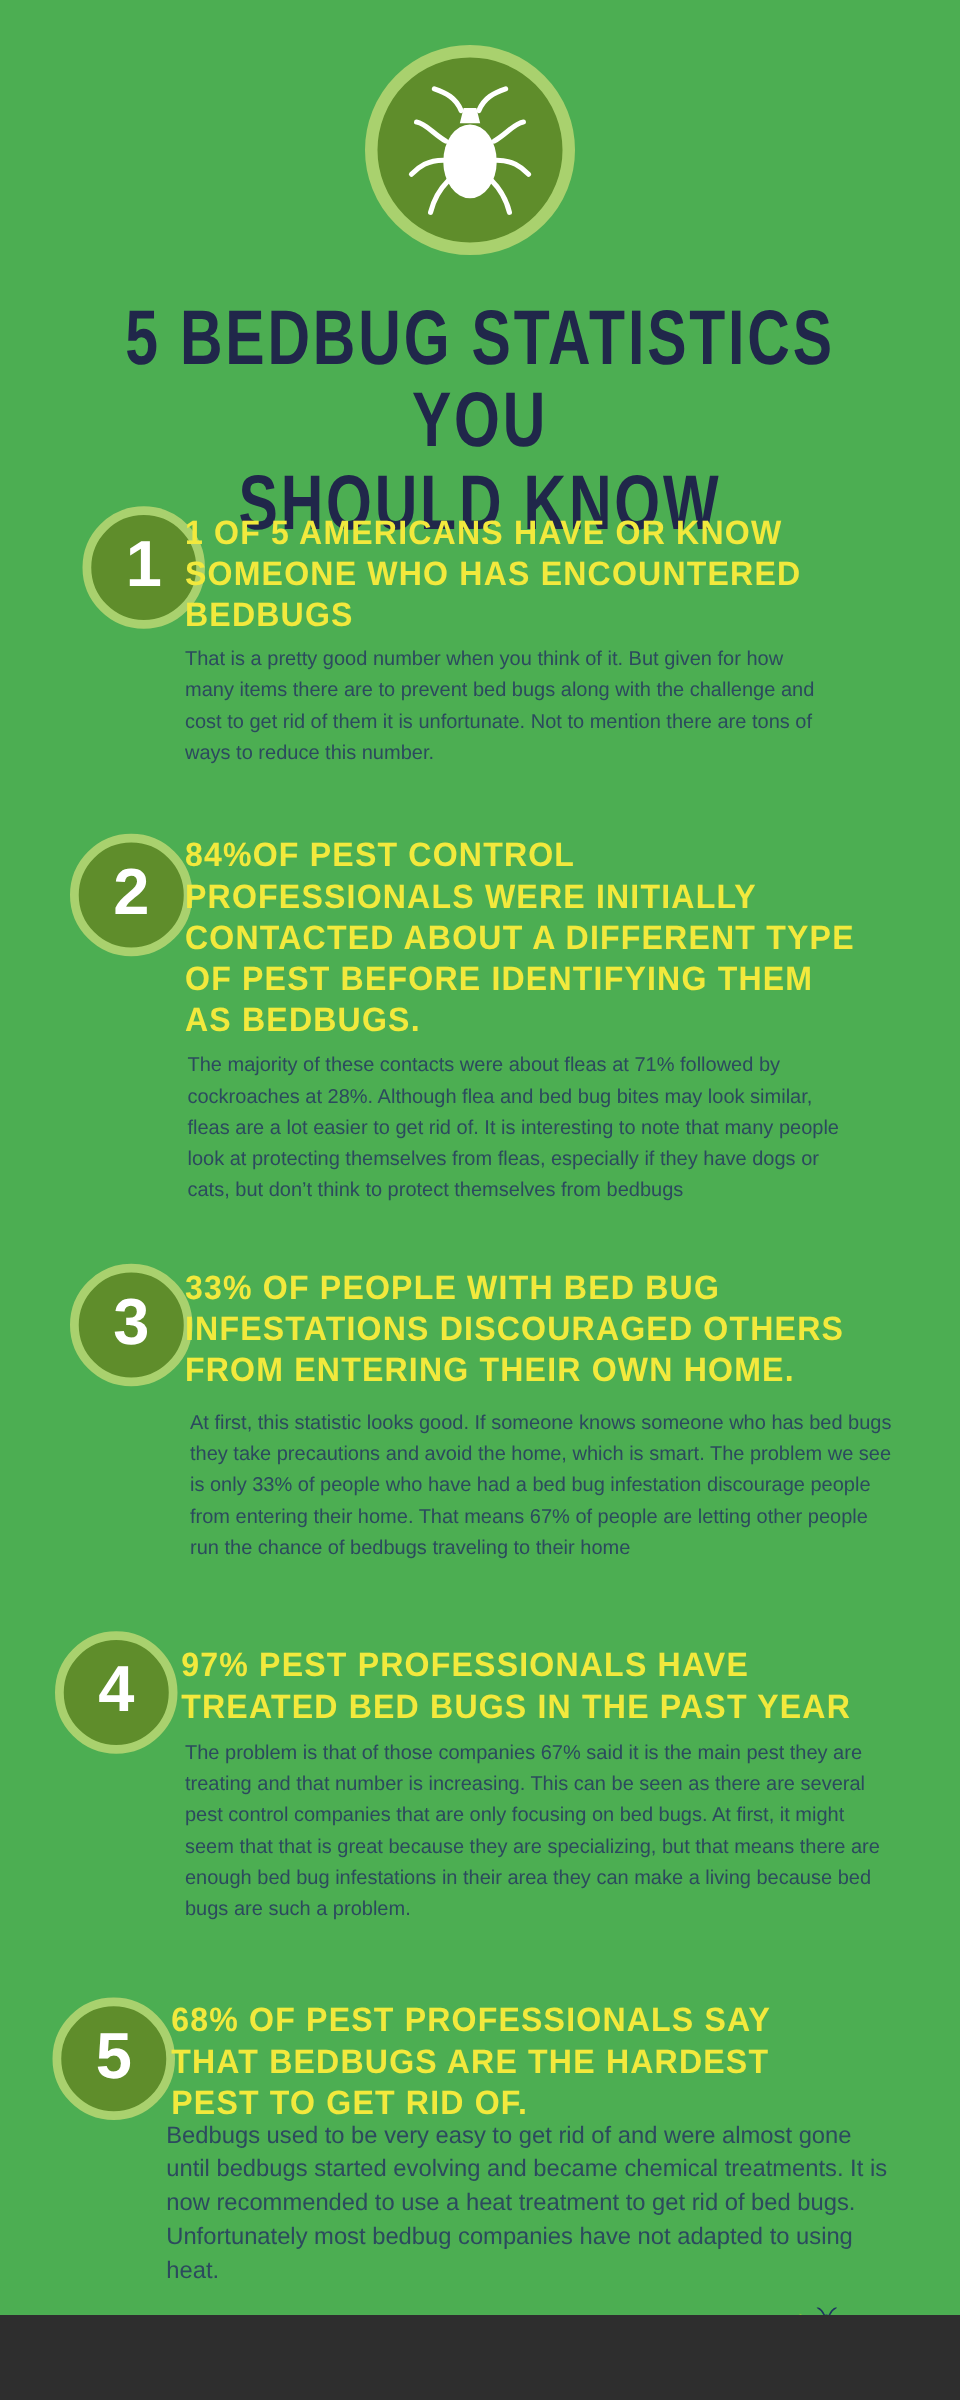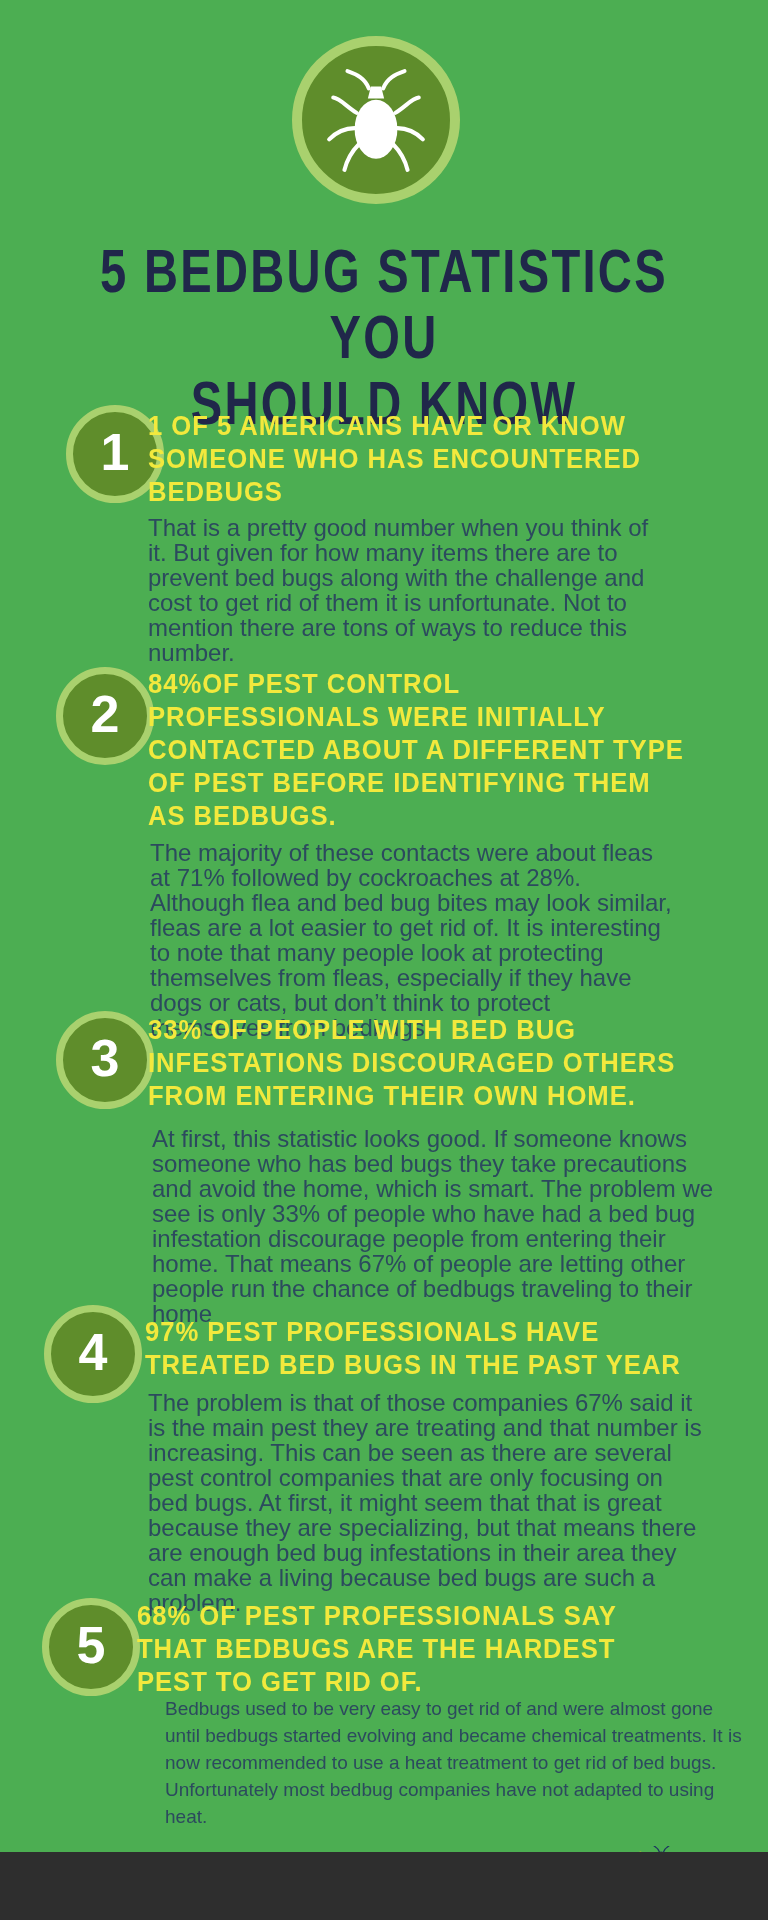--- a/index.html
+++ b/index.html
@@ -30,21 +30,21 @@
     color:#ffffff;font-weight:bold;font-size:52px;padding-bottom:4px;
   }
   
   .sec-heading{
     position:absolute;color:#f2e93d;font-weight:bold;font-size:27px;
     line-height:33px;letter-spacing:1px;white-space:pre-line;
     transform:scaleX(0.95);transform-origin:0 0;
   }
   
   .sec-body{
-    position:absolute;color:#2c4a5e;font-size:24px;line-height:25px;
+    position:absolute;color:#2c4a5e;font-size:16px;line-height:25px;
   }
   .sec-body.big{font-size:19px;line-height:27px;}
   
   .footer{
     position:absolute;left:0;top:1863px;width:768px;height:57px;
     background:#fef9c3;
   }
   .footer-text{
     position:absolute;left:18px;top:50%;transform:translateY(-50%) scaleX(0.93);
     transform-origin:0 50%;color:#17394a;font-size:18px;white-space:nowrap;
@@ -130,21 +130,21 @@
     <div class="sec-body" style="left:148px;top:1390px;width:560px;">The problem is that of those companies 67% said it is the main pest they are treating and that number is increasing. This can be seen as there are several pest control companies that are only focusing on bed bugs. At first, it might seem that that is great because they are specializing, but that means there are enough bed bug infestations in their area they can make a living because bed bugs are such a problem.</div>
   </div>
 
   <div>
     <div class="num-circle" style="left:42px;top:1598px;">
       <span>5</span>
     </div>
     <div class="sec-heading" style="left:137px;top:1600px;">68% OF PEST PROFESSIONALS SAY
 THAT BEDBUGS ARE THE HARDEST
 PEST TO GET RID OF.</div>
-    <div class="sec-body big" style="left:133px;top:1695px;width:585px;margin-left:32px;">Bedbugs used to be very easy to get rid of and were almost gone until bedbugs started evolving and became chemical treatments. It is now recommended to use a heat treatment to get rid of bed bugs. Unfortunately most bedbug companies have not adapted to using heat.</div>
+    <div class="sec-body big" style="left:133px;top:1695px;width:585px;">Bedbugs used to be very easy to get rid of and were almost gone until bedbugs started evolving and became chemical treatments. It is now recommended to use a heat treatment to get rid of bed bugs. Unfortunately most bedbug companies have not adapted to using heat.</div>
   </div>
 
   <div class="footer">
     <div class="footer-text">Learn more Pest Contol Facts and how to protect your home at mantispestsoluions.com</div>
 
     <div class="logo">
       <svg viewBox="0 0 80 56">
         <path d="M30 52 C10 44 2 24 8 6 C22 14 30 34 32 50 Z" fill="#7fba3c"></path>
         <path d="M36 52 C44 32 58 22 74 24 C68 42 50 51 38 53 Z" fill="#96cc50"></path>
         <ellipse cx="35" cy="14" rx="6" ry="7" fill="#1d3560"></ellipse>

